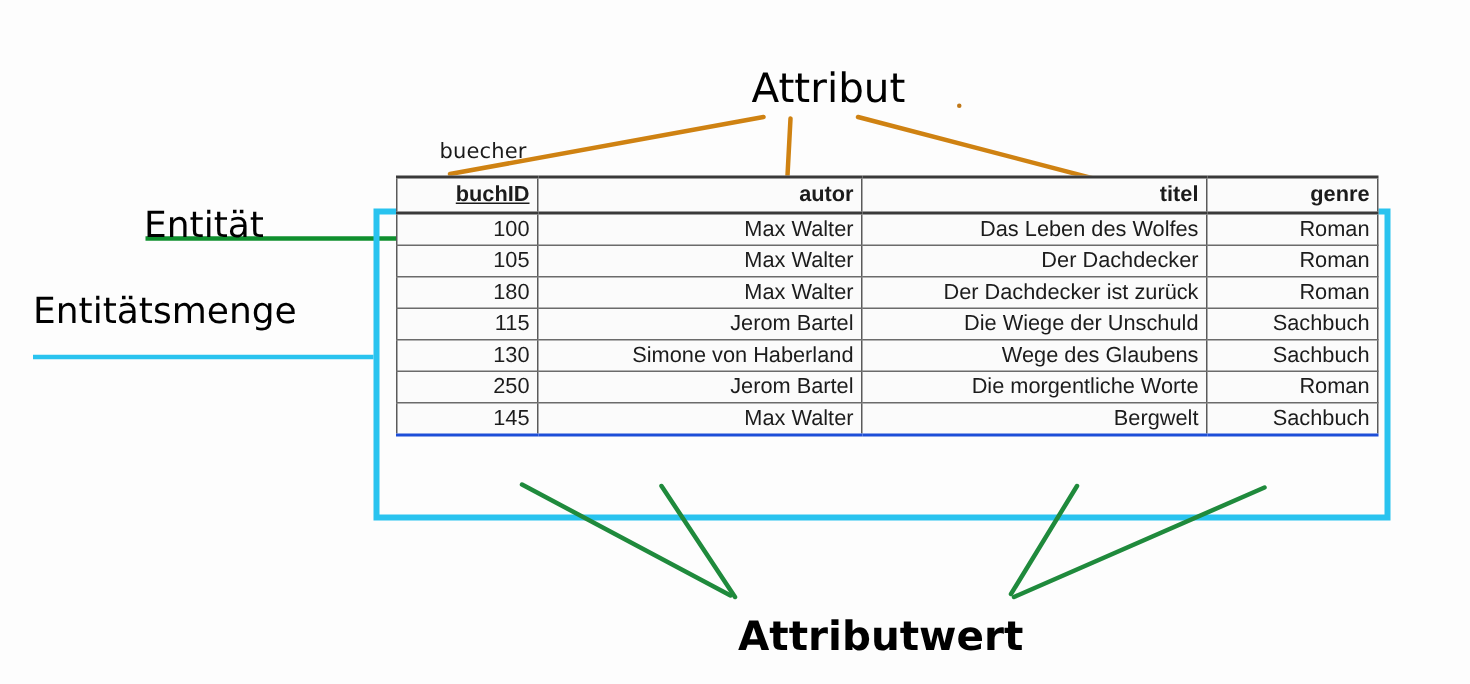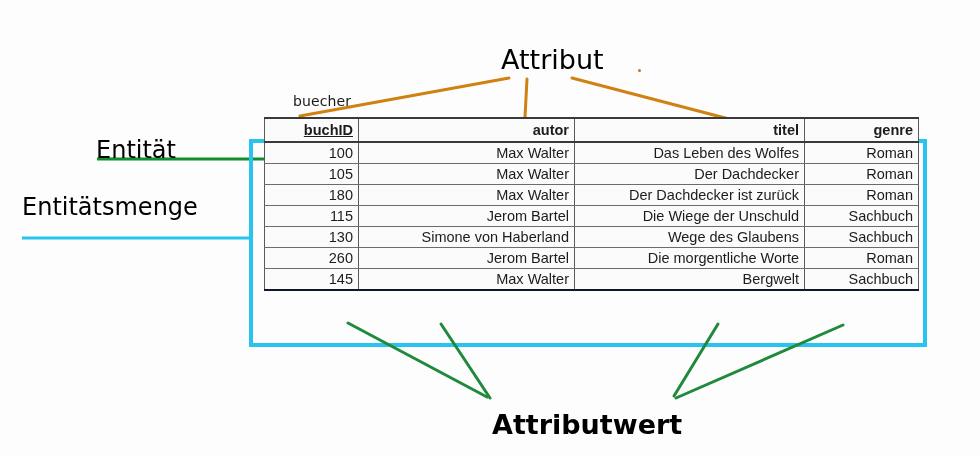--- a/index.html
+++ b/index.html
@@ -75,21 +75,21 @@
   }
   table.db thead th.underlined span {
     text-decoration: underline;
     text-underline-offset: 1px;
   }
   table.db tbody td {
     border-top: 1px solid #6b6b6b;
     border-bottom: 1px solid #6b6b6b;
   }
   table.db tbody tr:last-child td {
-    border-bottom: 2px solid #0f172a;
+    border-bottom: 2px solid #1d4ed8;
   }
   col.c-id     { width: 94px; }
   col.c-autor  { width: 216px; }
   col.c-titel  { width: 230px; }
   col.c-genre  { width: 114px; }
 
   
   .anno-label {
     position: absolute;
     font-family: "DejaVu Sans", sans-serif;
@@ -211,21 +211,21 @@
           <td>Die Wiege der Unschuld</td>
           <td>Sachbuch</td>
         </tr>
         <tr>
           <td>130</td>
           <td>Simone von Haberland</td>
           <td>Wege des Glaubens</td>
           <td>Sachbuch</td>
         </tr>
         <tr>
-          <td>260</td>
+          <td>250</td>
           <td>Jerom Bartel</td>
           <td>Die morgentliche Worte</td>
           <td>Roman</td>
         </tr>
         <tr>
           <td>145</td>
           <td>Max Walter</td>
           <td>Bergwelt</td>
           <td>Sachbuch</td>
         </tr>

